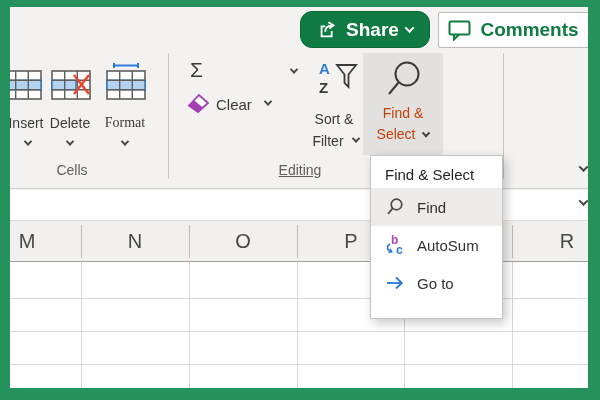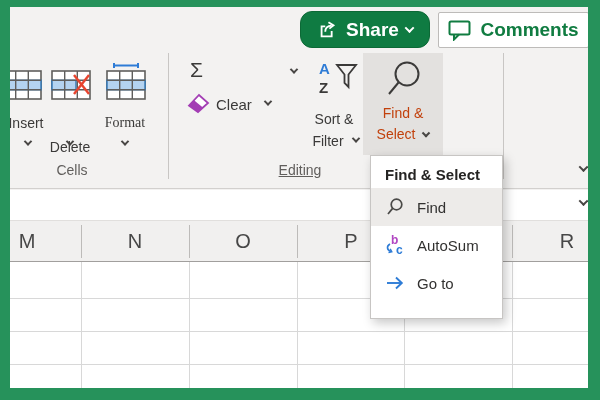--- a/index.html
+++ b/index.html
@@ -52,21 +52,21 @@
   .head-tick { position:absolute; top:4px; height:33px; width:1px; background:#BDBBB9; }
   .sheet { position:absolute; left:0; top:255px; width:100%; height:126px; background:#fff; }
   .vline { position:absolute; top:0; width:1px; height:100%; background:#D8D8D8; }
   .hline { position:absolute; left:0; width:100%; height:1px; background:#D8D8D8; }
 
   
   .menu { position:absolute; left:360px; top:148px; width:133px; height:164px;
     background:#fff; border:1px solid #C7C5C3; box-shadow:3px 4px 10px rgba(0,0,0,0.22);
     padding-top:6px; z-index:10; }
   .menu-header { height:26px; line-height:26px; padding-left:14px;
-    font-size:15px; font-weight:700; color:#252423; }
+    font-size:15px; font-weight:400; color:#252423; }
   .menu-item { height:38px; display:flex; align-items:center; padding-left:13px; gap:11px;
     font-size:15px; color:#323130; cursor:pointer; }
   .menu-item.hl { background:#EDEBE9; }
   .menu-item .mi-ico { width:22px; display:flex; justify-content:center; }
 </style>
 </head>
 <body>
 
 <div class="frame">
   <div class="screen">
@@ -105,21 +105,21 @@
       <svg class="big-icon" style="left:41px; top:60px;" width="40" height="36" viewBox="0 0 40 36">
         <rect x="1" y="4" width="38" height="28" fill="#fff" stroke="#5F5E5C" stroke-width="1.6"></rect>
         <rect x="1" y="13.3" width="24" height="9.4" fill="#B4D3F0" stroke="#2E75B6" stroke-width="1.4"></rect>
         <line x1="13.7" y1="4" x2="13.7" y2="32" stroke="#5F5E5C" stroke-width="1.4"></line>
         <line x1="26.3" y1="4" x2="26.3" y2="32" stroke="#5F5E5C" stroke-width="1.4"></line>
         <line x1="1" y1="13.3" x2="39" y2="13.3" stroke="#5F5E5C" stroke-width="1.4"></line>
         <line x1="1" y1="22.7" x2="39" y2="22.7" stroke="#5F5E5C" stroke-width="1.4"></line>
         <line x1="23" y1="8" x2="38" y2="27" stroke="#E8442E" stroke-width="2.4"></line>
         <line x1="38" y1="8" x2="23" y2="27" stroke="#E8442E" stroke-width="2.4"></line>
       </svg>
-      <span class="big-label" style="left:32px; top:108px; width:56px;margin-top:24px;">Delete</span>
+      <span class="big-label" style="left:32px; top:108px; width:56px;">Delete</span>
       <span class="chev sm drop-chev" style="left:57px; top:133px;"></span>
 
       <svg class="big-icon" style="left:96px; top:56px;" width="40" height="40" viewBox="0 0 40 40">
         <line x1="8" y1="2.5" x2="32" y2="2.5" stroke="#2E7CD6" stroke-width="2"></line>
         <line x1="8" y1="0" x2="8" y2="5" stroke="#2E7CD6" stroke-width="2"></line>
         <line x1="32" y1="0" x2="32" y2="5" stroke="#2E7CD6" stroke-width="2"></line>
         <rect x="1" y="8" width="38" height="28" fill="#fff" stroke="#5F5E5C" stroke-width="1.6"></rect>
         <rect x="1" y="17.3" width="38" height="9.4" fill="#B4D3F0" stroke="#2E75B6" stroke-width="1.4"></rect>
         <line x1="13.7" y1="8" x2="13.7" y2="36" stroke="#5F5E5C" stroke-width="1.4"></line>
         <line x1="26.3" y1="8" x2="26.3" y2="36" stroke="#5F5E5C" stroke-width="1.4"></line>

